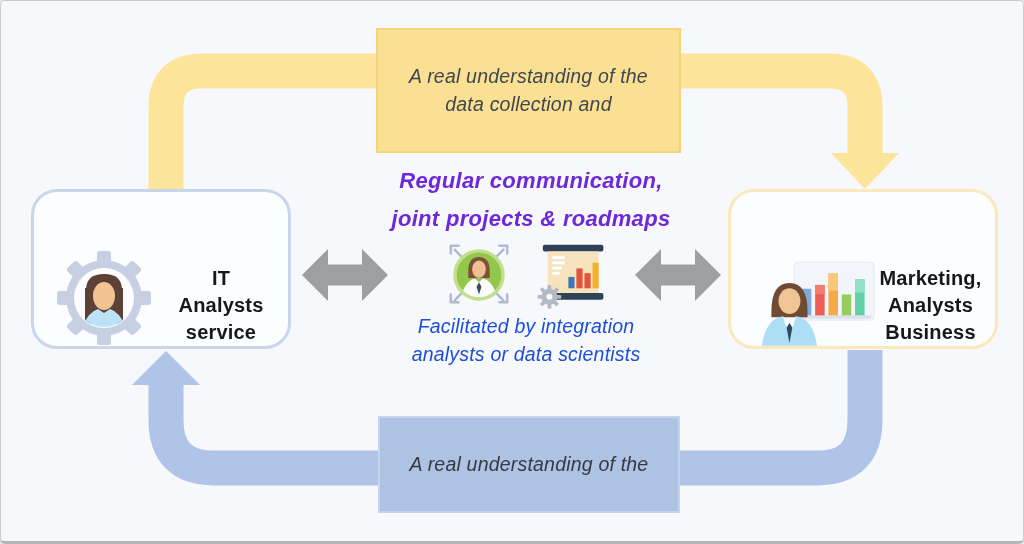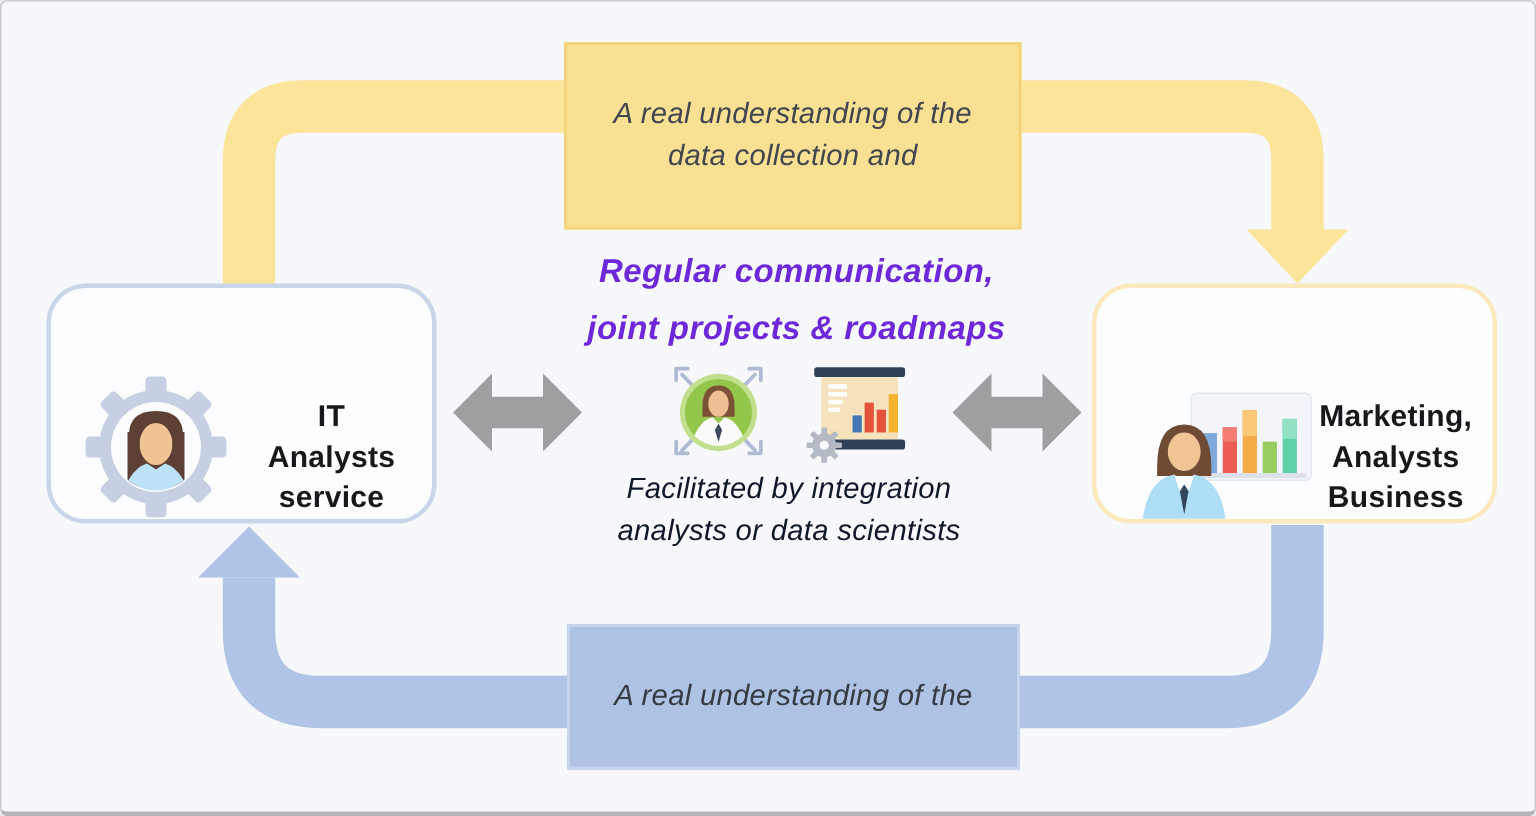--- a/index.html
+++ b/index.html
@@ -61,21 +61,21 @@
     position:absolute;left:270px;top:161px;width:520px;z-index:2;
     text-align:center;
     font-size:22px;line-height:38px;
     font-weight:bold;font-style:italic;
     color:#6d28d9;letter-spacing:.3px;
   }
   .caption{
     position:absolute;left:330px;top:311px;width:390px;z-index:2;
     text-align:center;
     font-size:19.5px;line-height:28px;
-    font-style:italic;color:#0f172a;letter-spacing:.2px;
+    font-style:italic;color:#1d4ed8;letter-spacing:.2px;
   }
   .center-icon{position:absolute;z-index:2;line-height:0;}
   .gray-arrow{position:absolute;z-index:1;line-height:0;}
 </style>
 </head>
 <body>
 
 <div class="canvas">
 
   <svg id="flow-arrows" viewBox="0 0 1024 544">

